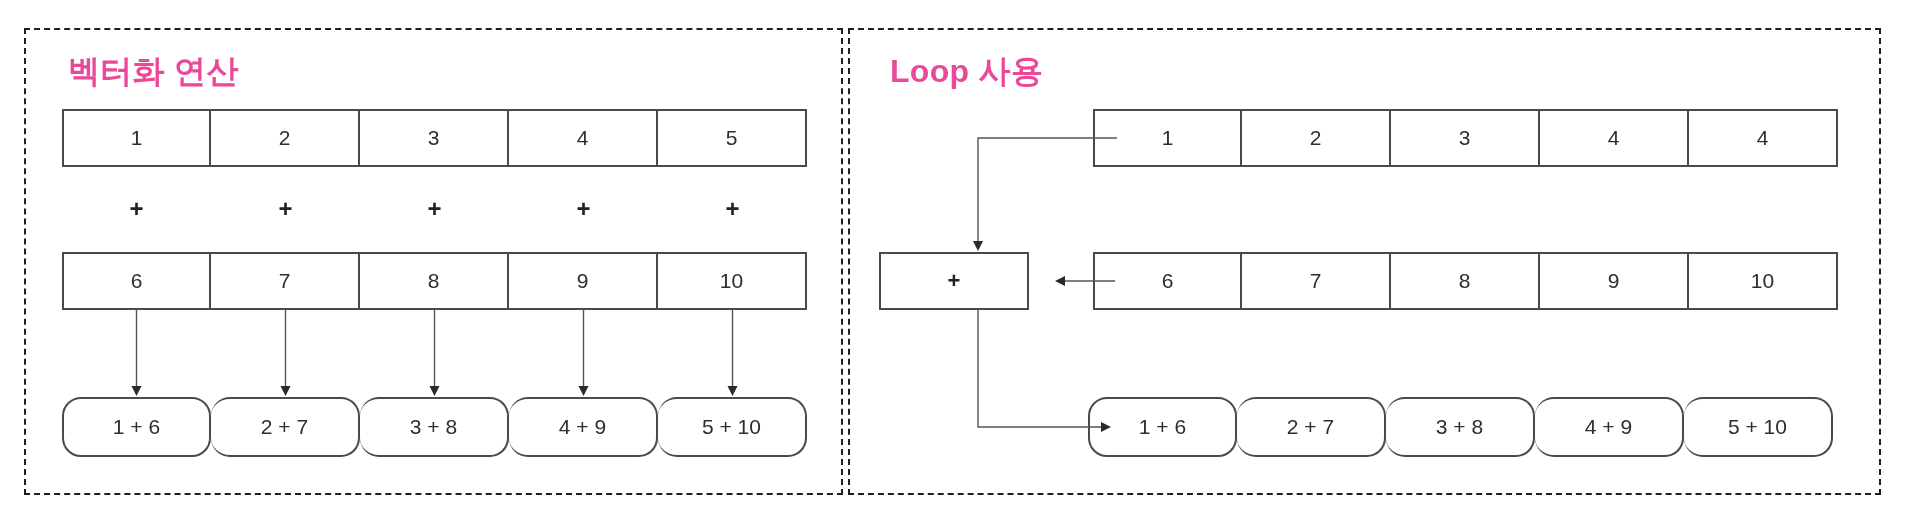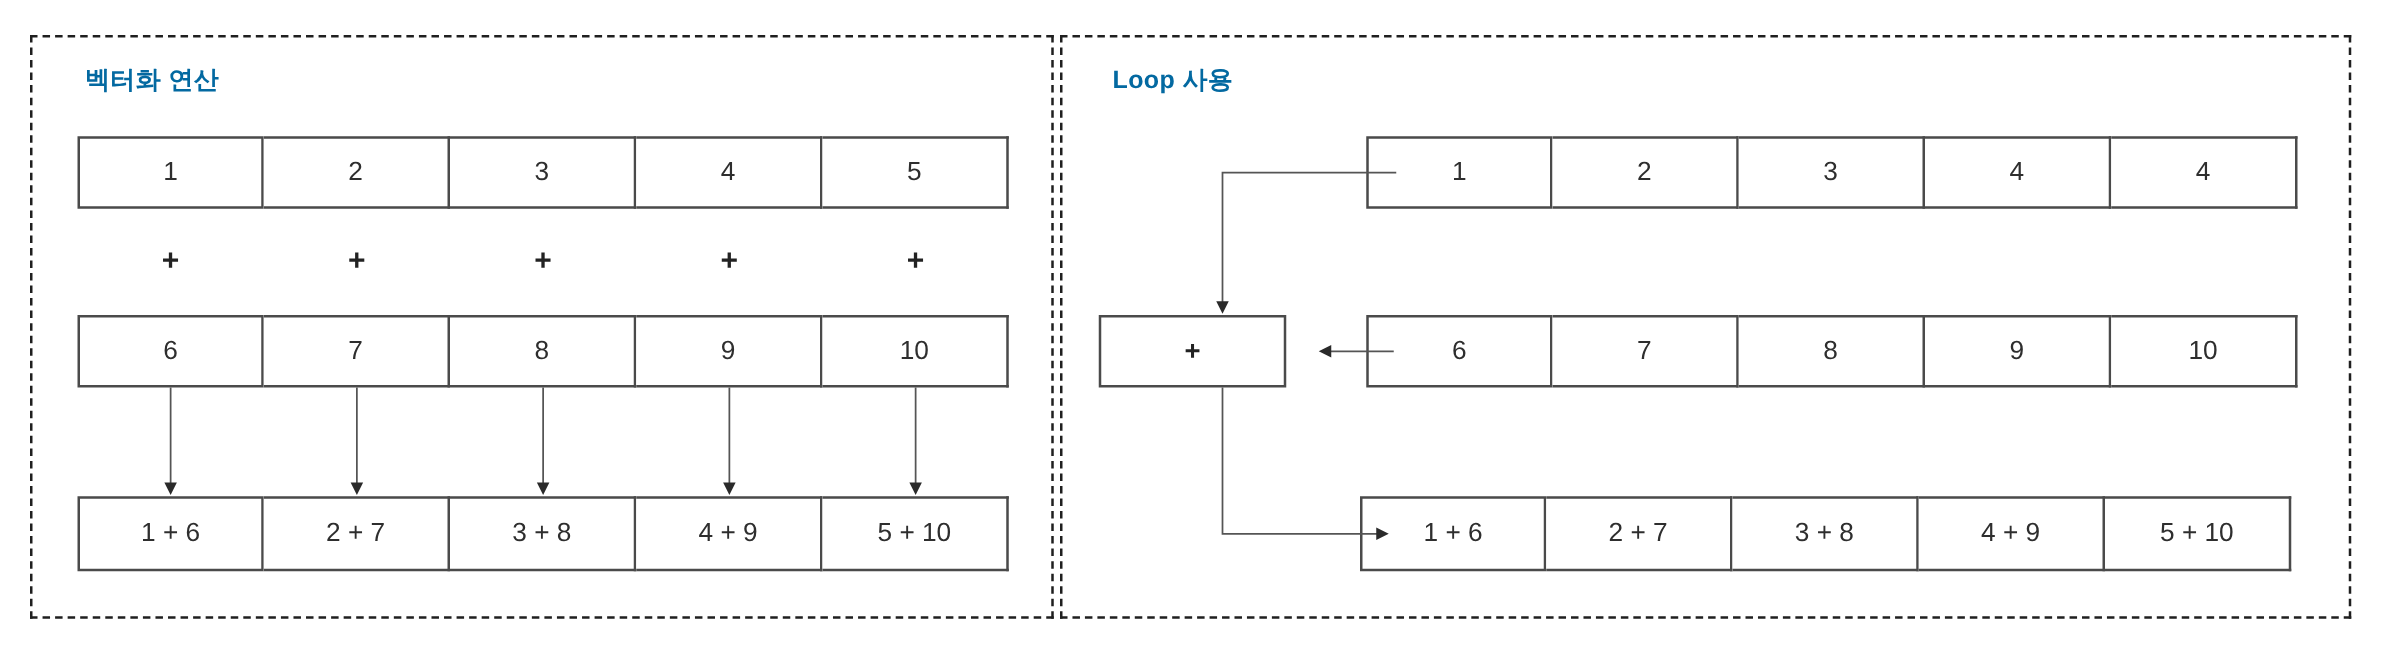--- a/index.html
+++ b/index.html
@@ -3,29 +3,29 @@
 <meta charset="utf-8">
 <style>
   html,body{margin:0;padding:0;background:#ffffff;}
   body{font-family:"Liberation Sans","DejaVu Sans",sans-serif;}
   .canvas{position:relative;width:1924px;height:516px;background:#ffffff;overflow:hidden;}
 
   .panel{position:absolute;box-sizing:border-box;border:2px dashed #1f1f1f;background:transparent;}
   .panel-left{left:24px;top:28px;width:819px;height:467px;}
   .panel-right{left:848px;top:28px;width:1033px;height:467px;}
 
-  .title{position:absolute;margin:0;font-size:20px;font-weight:600;color:#0369a1;white-space:nowrap;letter-spacing:.3px;}
+  .title{position:absolute;margin:0;font-size:32px;font-weight:600;color:#ec4899;white-space:nowrap;letter-spacing:.3px;}
   .panel-left  .title{left:42px;top:20px;}
   .panel-right .title{left:40px;top:20px;}
 
   .row{position:absolute;display:flex;}
   .cell{box-sizing:border-box;width:149px;height:58px;border:2px solid #4a4a4a;background:#fff;
         display:flex;align-items:center;justify-content:center;font-size:21px;color:#2e2e2e;}
   .cell + .cell{border-left:none;}
-  .row-result .cell{height:60px;}
+  .row-result .cell{height:60px;border-radius:19px;}
 
   .panel-left .row-a{left:36px;top:79px;}
   .panel-left .ops{position:absolute;left:36px;top:165px;width:745px;display:flex;}
   .op{flex:1;text-align:center;font-size:24px;font-weight:700;color:#222;line-height:28px;}
   .panel-left .row-b{left:36px;top:222px;}
   .panel-left .row-c{left:36px;top:367px;}
 
   .panel-right .row-a{left:243px;top:79px;}
   .panel-right .row-b{left:243px;top:222px;}
   .panel-right .row-c{left:238px;top:367px;}

